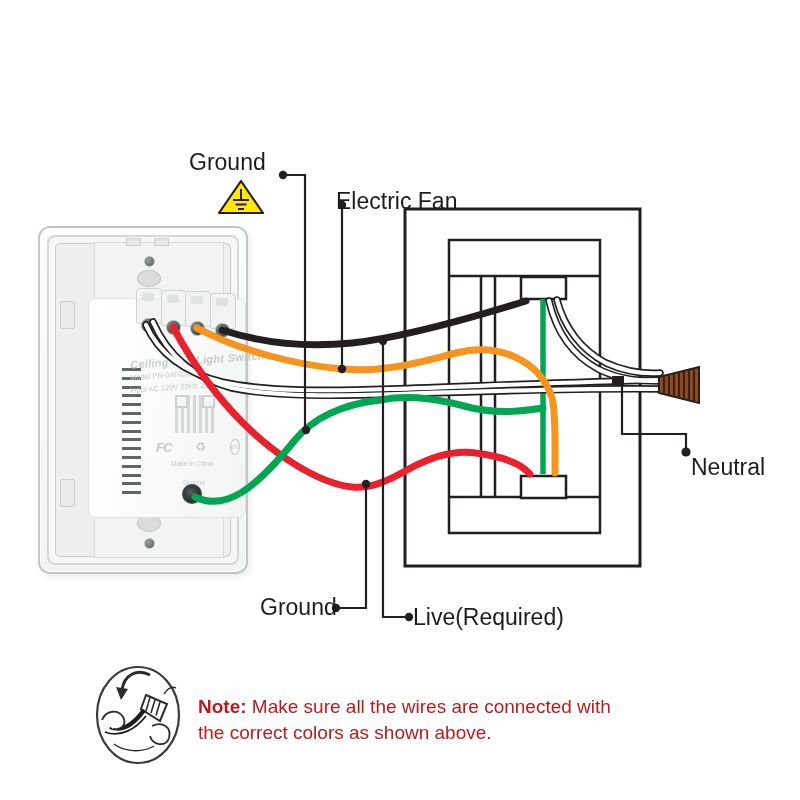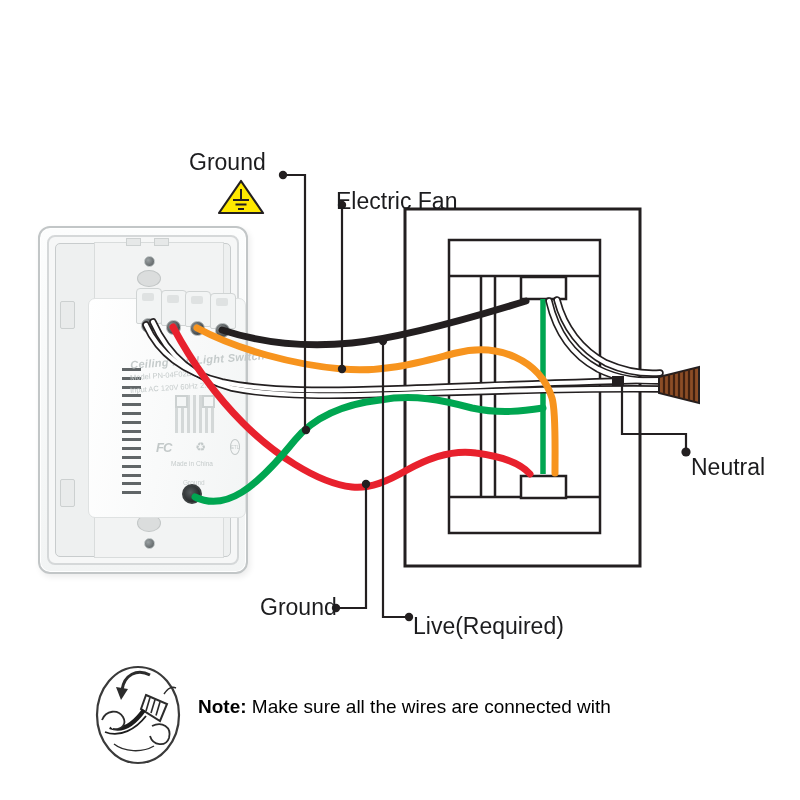--- a/index.html
+++ b/index.html
@@ -5,21 +5,21 @@
   html,body{margin:0;padding:0;background:#ffffff;}
   #stage{position:relative;width:800px;height:800px;background:#ffffff;overflow:hidden;
          font-family:"Liberation Sans",sans-serif;}
   .abs{position:absolute;}
   #title{top:47px;left:50%;transform:translateX(-50%);font-size:42px;font-weight:700;
          color:#111;letter-spacing:-.5px;white-space:nowrap;}
   .lbl{font-size:23px;color:#1c1c1e;white-space:nowrap;}
   #lbl-ground{left:189px;top:149px;}
   #lbl-efan{left:336px;top:188px;}
   #lbl-light{left:260px;top:594px;}
-  #lbl-live{left:413px;top:604px;margin-top:9px;}
+  #lbl-live{left:413px;top:604px;}
   #lbl-neutral{left:659px;top:453px;line-height:28px;margin-left:32px;}
   
   #device{left:38px;top:226px;width:210px;height:348px;}
   .plate{position:absolute;inset:0;border-radius:12px;border:2px solid #c2c6c7;
          background:linear-gradient(180deg,#fcfdfd,#f2f4f4);
          box-shadow:inset 0 0 0 1px #ffffff,2px 3px 6px rgba(0,0,0,.08);}
   .frame{position:absolute;inset:9px;border-radius:8px;border:2px solid #d5d8d9;background:#f6f7f7;}
   .recess{position:absolute;inset:17px;border-radius:5px;border:1.5px solid #c8cccd;background:#eef0f0;}
   .strap{position:absolute;left:56px;top:16px;width:128px;bottom:16px;background:#f2f3f3;
          border:1px solid #d9dcdc;}
@@ -51,21 +51,21 @@
          align-items:center;gap:24px;}
   .fcc{font-size:13px;font-weight:700;font-style:italic;letter-spacing:-1px;}
   .recy{font-size:12px;}
   .etl{width:14px;height:14px;border:1.5px solid #c3c9c9;border-radius:50%;font-size:4.5px;
        display:flex;align-items:center;justify-content:center;}
   .madein{position:absolute;left:133px;top:234px;font-size:6.5px;color:#c5cbcb;}
   .gndlbl{position:absolute;left:145px;top:253px;font-size:6.5px;color:#c9cfcf;}
   .gscrew{position:absolute;left:144px;top:258px;width:16px;height:16px;border-radius:50%;
        background:radial-gradient(circle at 40% 40%,#565c5e,#26292a 70%);border:2px solid #3c4041;}
   
-  #note{left:198px;top:694px;width:430px;font-size:19px;line-height:26px;color:#000000;}
+  #note{left:198px;top:694px;width:430px;font-size:19px;line-height:26px;color:#b91c1c;}
   #note b{font-weight:700;}
   svg{position:absolute;left:0;top:0;}
 </style>
 </head>
 <body>
 
 <div id="stage">
 
   <div id="device" class="abs">
     <div class="plate"></div>
@@ -188,14 +188,15 @@
     <polygon points="52,31 73,40 66,57 47,45" fill="#ffffff" stroke="#2c2c2c" stroke-width="2"></polygon>
     <path d="M56,33.5 L52,47 M61,35.7 L57,49 M66,38 L62,51.5" stroke="#2c2c2c" stroke-width="1.6"></path>
     <path d="M16,63 C28,68 40,60 50,46" fill="none" stroke="#1d1d1d" stroke-width="4.5"></path>
     <path d="M11,68 C26,74 42,65 52,52" fill="none" stroke="#1d1d1d" stroke-width="1.8"></path>
     <path d="M8,56 C12,46 24,45 29,53 C33,60 28,66 19,65" fill="#ffffff" stroke="#2c2c2c" stroke-width="1.8"></path>
     <path d="M58,62 C68,57 78,63 75,74 C72,83 59,82 56,72" fill="#ffffff" stroke="#2c2c2c" stroke-width="1.8"></path>
     <path d="M20,80 C30,88 48,89 60,82 M70,30 C74,24 78,22 82,24" fill="none" stroke="#2c2c2c" stroke-width="1.4"></path>
   </svg>
   <div id="note" class="abs">
     <b>Note:</b><span> Make sure all the wires are connected with</span><br>
+    <span>the correct colors as shown above.</span>
   </div>
 </div>
 
 </body></html>

